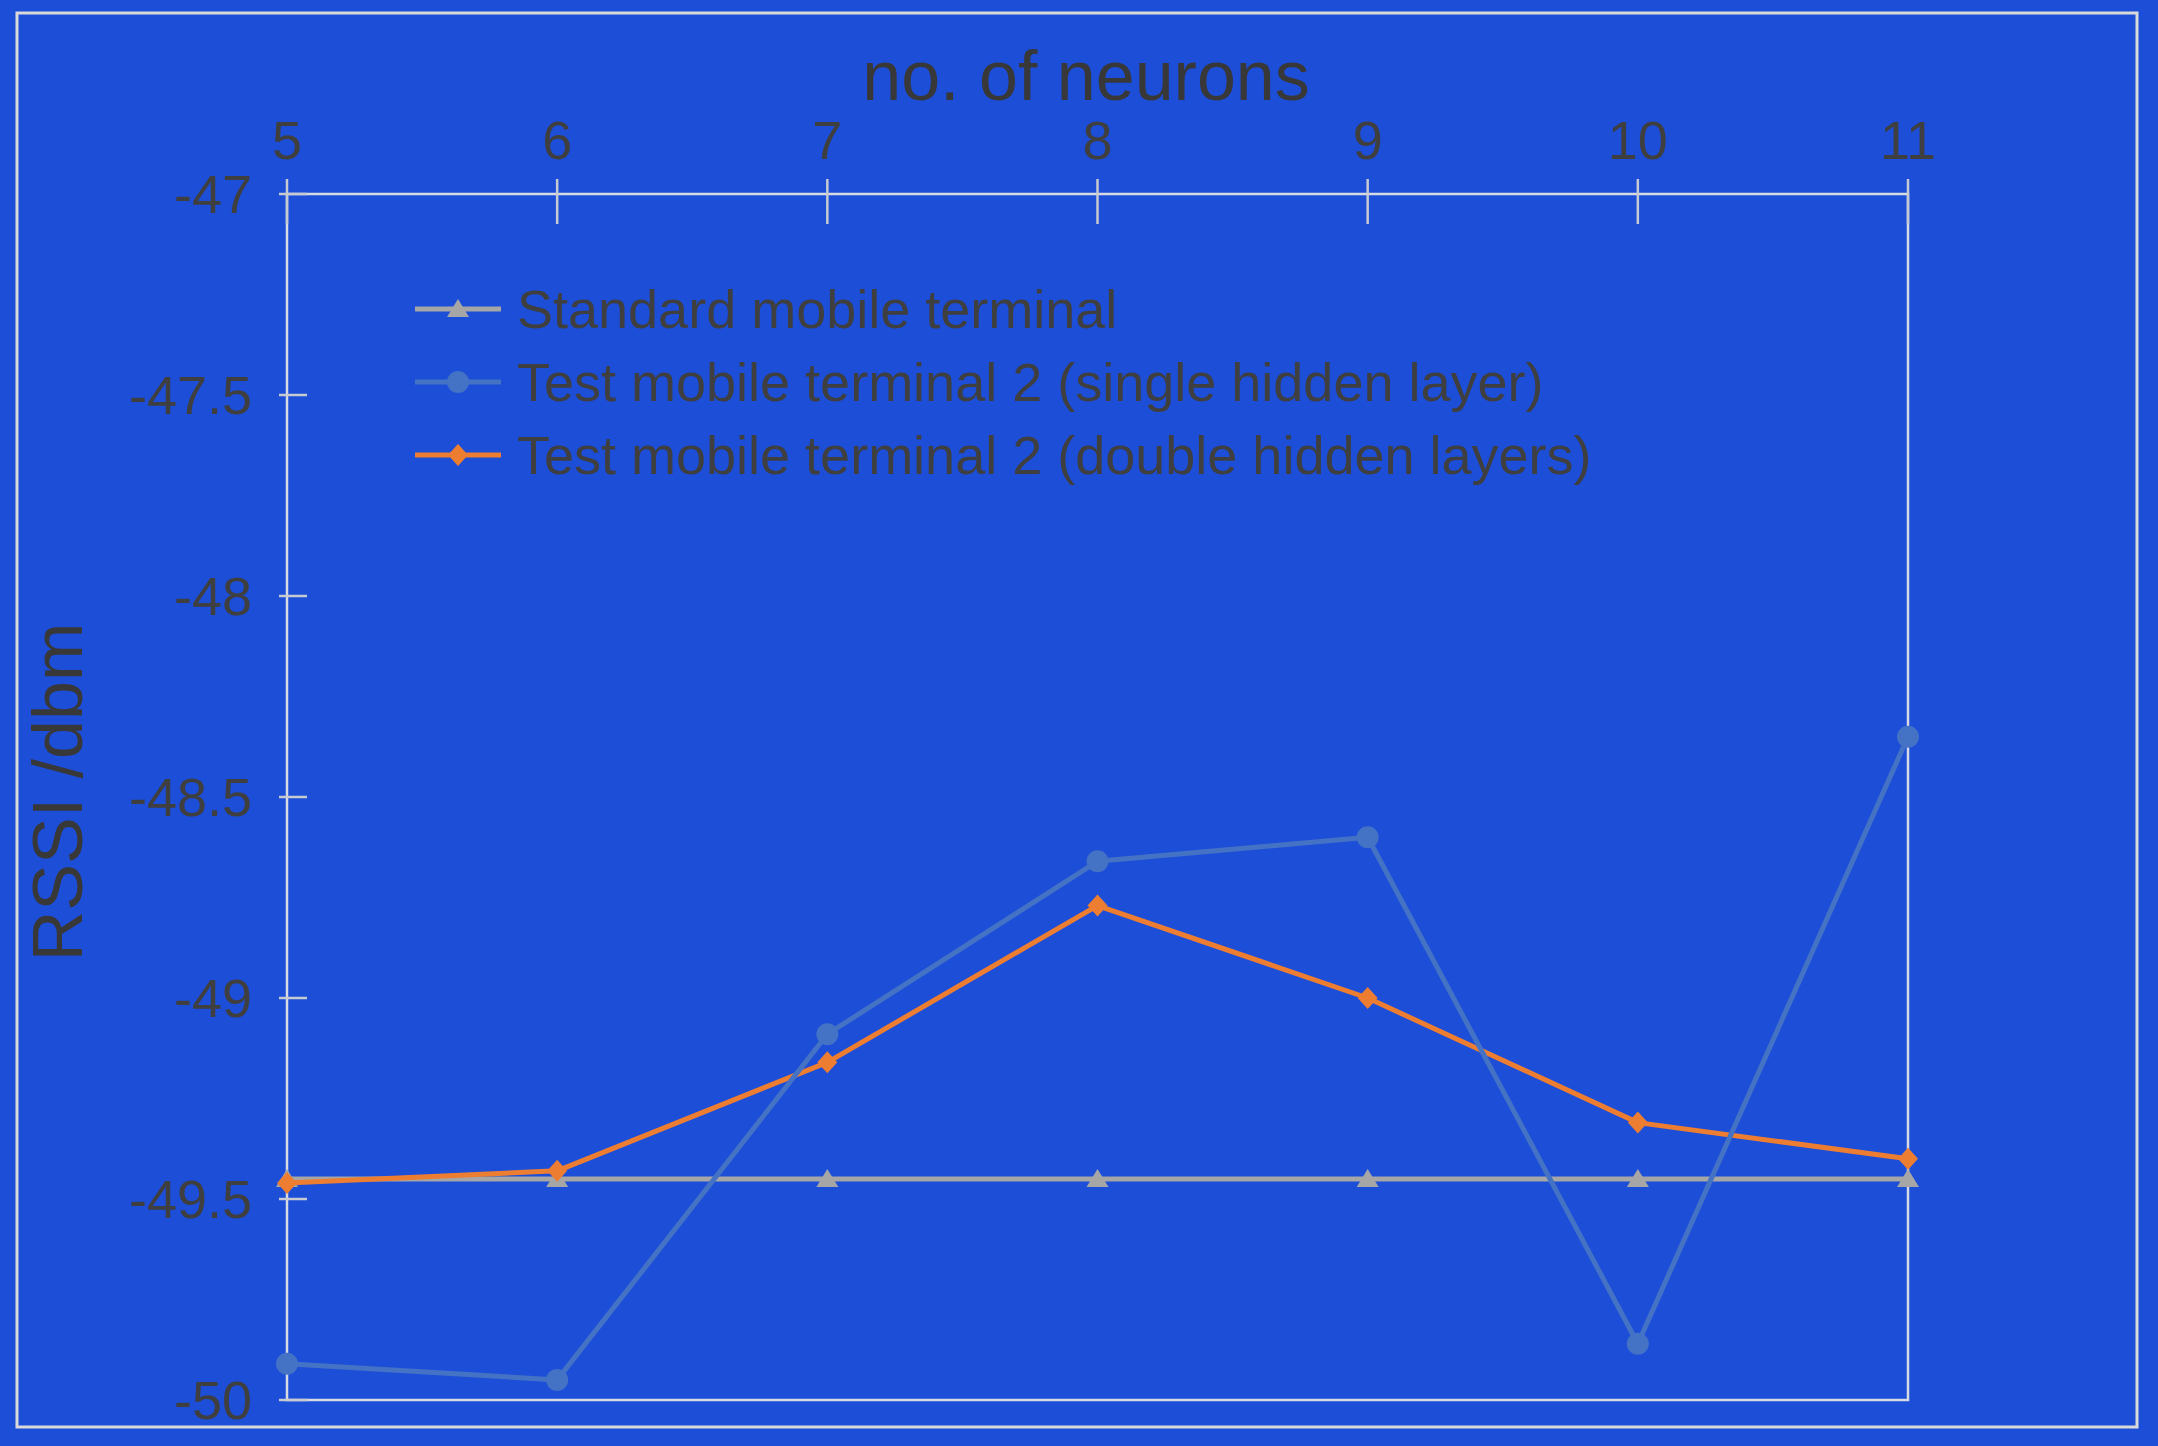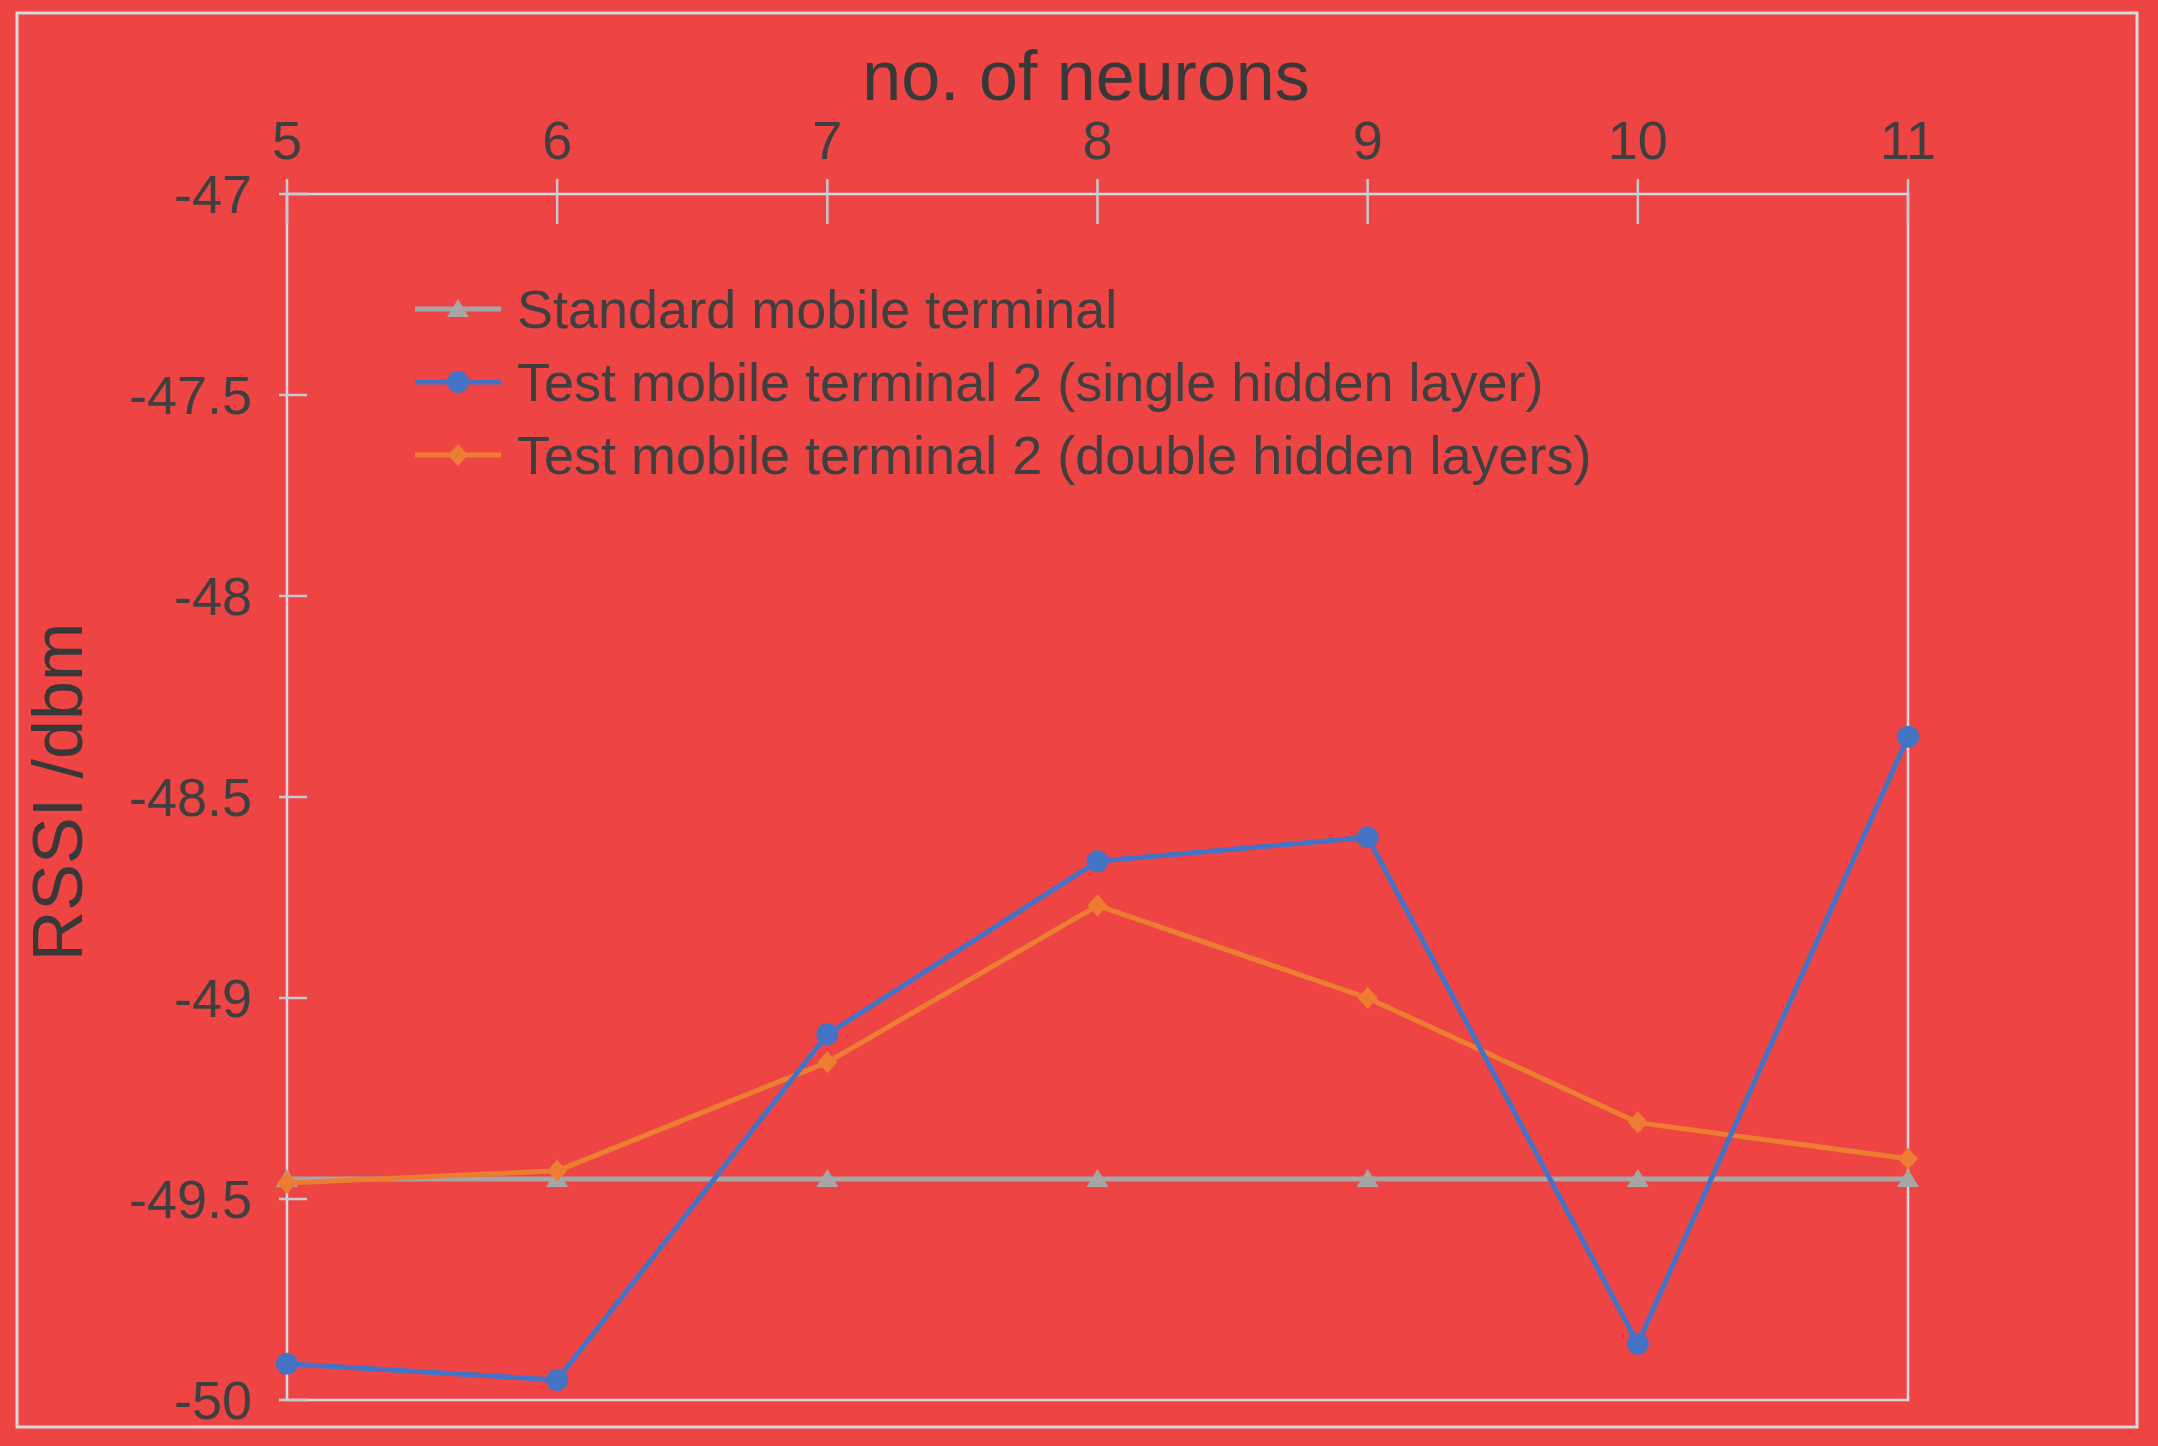--- a/index.html
+++ b/index.html
@@ -1,16 +1,16 @@
 <!DOCTYPE html>
 <html><head>
 <meta charset="utf-8">
 <style>
   html,body{margin:0;padding:0;background:#ffffff;}
-  .canvas{position:relative;width:2158px;height:1446px;background:#ef4444;overflow:hidden;
+  .canvas{position:relative;width:2158px;height:1446px;background:#1d4ed8;overflow:hidden;
           font-family:"Liberation Sans","DejaVu Sans",sans-serif;}
   svg{position:absolute;left:0;top:0;}
   .tick-label{font-family:"Liberation Sans","DejaVu Sans",sans-serif;font-size:54px;fill:#3f3f3f;}
   .axis-title{font-family:"Liberation Sans","DejaVu Sans",sans-serif;font-size:70px;fill:#383838;}
   .legend-label{font-family:"Liberation Sans","DejaVu Sans",sans-serif;font-size:54px;fill:#3f3f3f;}
 </style>
 </head>
 <body>
 
 <div class="canvas">

